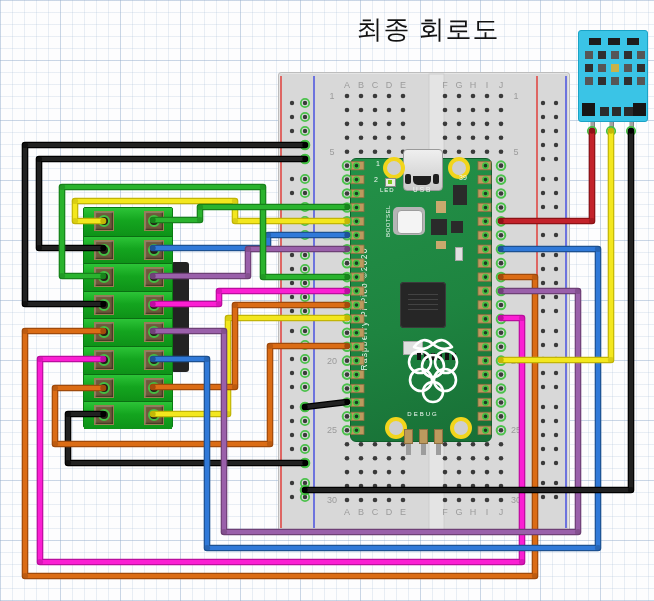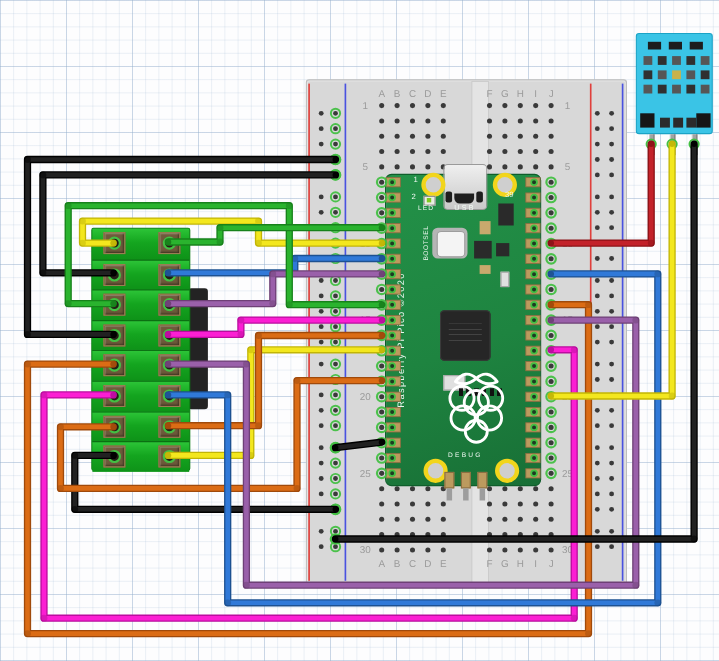--- a/index.html
+++ b/index.html
@@ -63,20 +63,21 @@
   .pt{position:absolute;background:#c9a96d;}
   .ps{position:absolute;background:#e0e0e0;border:1px solid #a6a6a6;box-sizing:border-box;}
   .pdots{position:absolute;left:66px;top:194px;width:40px;height:7px;
     background:repeating-linear-gradient(90deg,#111 0 4px,transparent 4px 7px);}
   svg{display:block;}
 </style>
 </head>
 <body>
 
 <div class="stage">
+  <div class="title">최종 회로도</div>
 
   <div class="breadboard"></div>
   <svg class="layer" id="board-svg">
       <rect x="429" y="74" width="15" height="456" fill="#e4e4e4" stroke="#c8c8c8" stroke-width="0.75"></rect>
       <rect x="280.25" y="76" width="1.5" height="452" fill="#e0403c"></rect>
       <rect x="313.25" y="76" width="1.5" height="452" fill="#4a52e0"></rect>
       <rect x="536.25" y="76" width="1.5" height="452" fill="#e0403c"></rect>
       <rect x="565.25" y="76" width="1.5" height="452" fill="#4a52e0"></rect>
       <circle cx="292" cy="103" r="2.2" fill="#3a3a3a"></circle>
       <circle cx="292" cy="117" r="2.2" fill="#3a3a3a"></circle>

